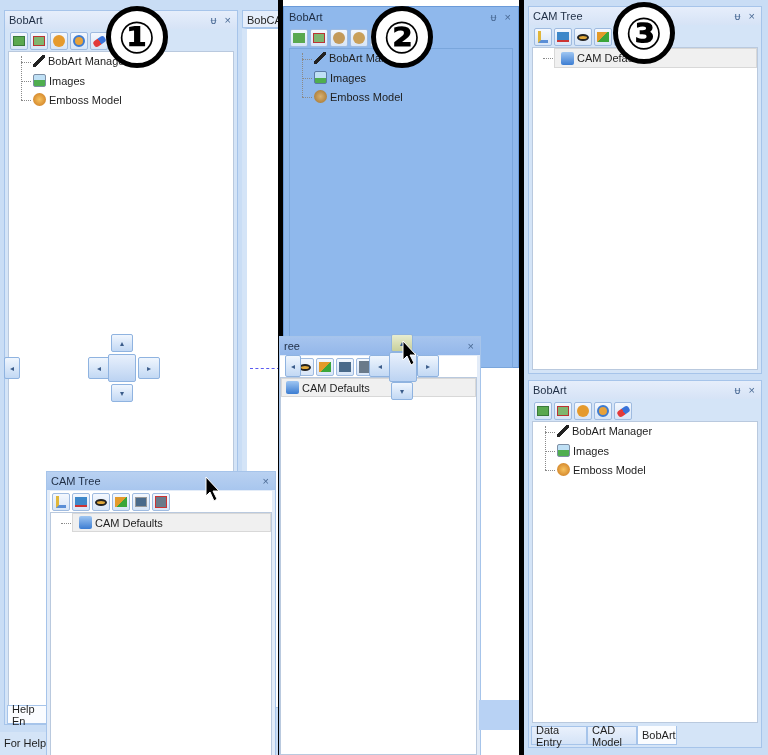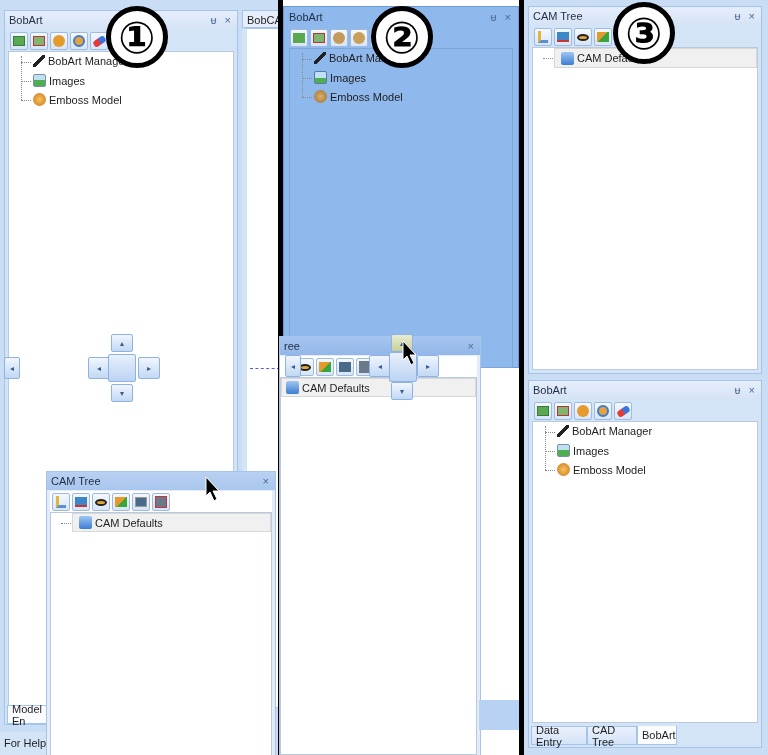--- a/index.html
+++ b/index.html
@@ -64,21 +64,21 @@
       <div class="titem" style="left:24px;top:22px">
           <span class="ico" style="background:linear-gradient(#bfe0f5 50%,#4fae4f 50%);border:1px solid #7d8fa5"></span>
           <span>Images</span>
         </div>
       <div class="titem" style="left:24px;top:41px">
           <span class="ico" style="border-radius:50%;background:radial-gradient(#f7c25e,#c9741c)"></span>
           <span>Emboss Model</span>
         </div>
     </div>
     <div class="tab" style="left:2px;bottom:0;width:44px;background:#fafcff">
-        <span>Model En</span>
+        <span>Help En</span>
       </div>
   </div>
 
   <div class="abs" style="left:242px;top:10px;width:40px;height:18px;background:#e6eefb;border:1px solid #a6c4ea;padding:3px 0 0 4px"><span>BobCA</span></div>
   <div class="abs" style="left:242px;top:28px;width:40px;height:680px;background:#fff;border:1px solid #a6c4ea;border-left:5px solid #d4e4f7"></div>
 
   <div class="dockbtn" style="left:4px;top:357px;width:16px">◂</div>
   <div class="dockbtn" style="left:111px;top:334px;height:18px">▴</div>
   <div class="dockbtn" style="left:88px;top:357px">◂</div>
   <div class="dockc" style="left:108px;top:354px"></div>
@@ -309,21 +309,21 @@
         </div>
       <div class="titem" style="left:24px;top:41px">
           <span class="ico" style="border-radius:50%;background:radial-gradient(#f7c25e,#c9741c)"></span>
           <span>Emboss Model</span>
         </div>
     </div>
     <div class="tab" style="left:2px;bottom:2px;width:56px">
         <span>Data Entry</span>
       </div>
     <div class="tab" style="left:58px;bottom:2px;width:50px">
-        <span>CAD Tree</span>
+        <span>CAD Model</span>
       </div>
     <div class="tab active" style="left:108px;bottom:2px;width:40px">
         <span>BobArt</span>
       </div>
   </div>
 
   <div class="num" style="left:89px;top:2px">
       <span>③</span>
     </div>
 </div>

